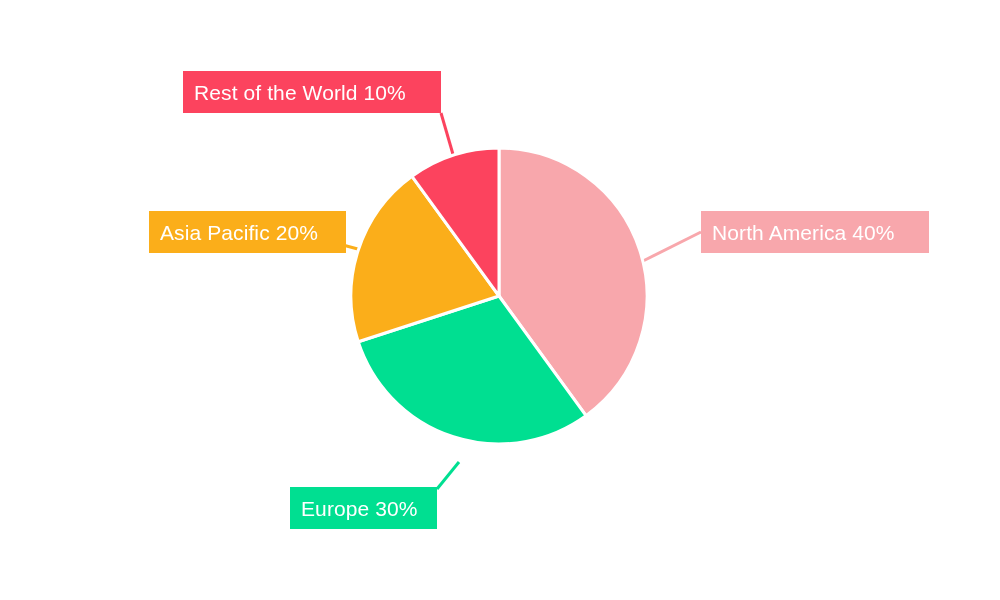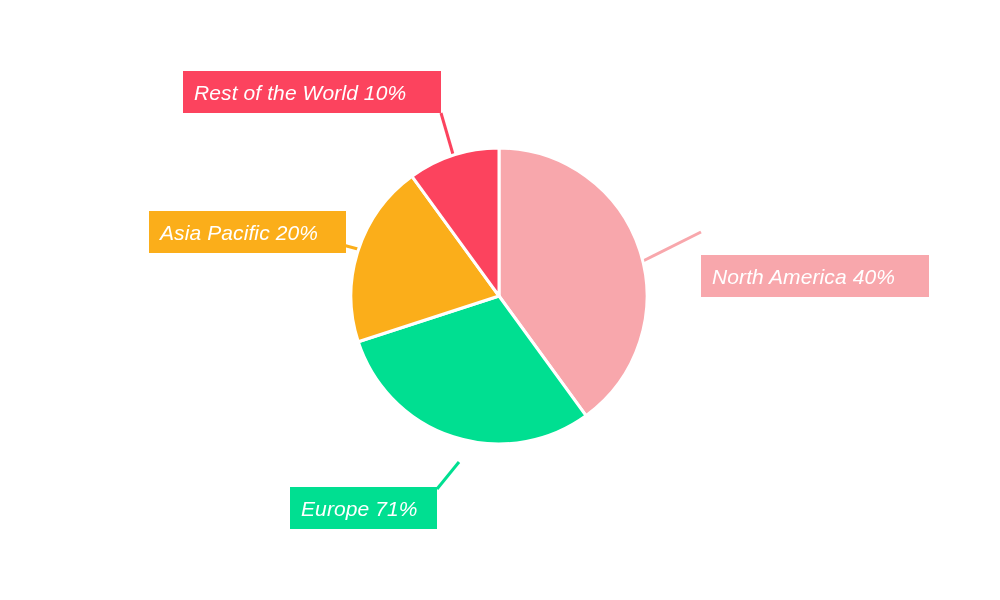--- a/index.html
+++ b/index.html
@@ -41,21 +41,20 @@
     box-sizing: border-box;
     color: #ffffff;
     font-family: "Liberation Sans", sans-serif;
     font-size: 21px;
     line-height: 1;
     white-space: nowrap;
     display: flex;
     align-items: center;
     padding: 0 11px;
     letter-spacing: 0.1px;
-    font-style: italic;
   }
 </style>
 </head>
 <body style="background: rgb(255, 255, 255);">
 
 <div id="chart-root">
 
   <svg id="pie-svg" viewBox="0 0 1000 600" preserveAspectRatio="none">
     <g id="leader-layer">
         <polyline points="641,262 701,232" stroke="#f8a7ac" class="leader-line"></polyline>
@@ -73,25 +72,25 @@
         <path d="M 499 296 L 358.24 341.73 A 148 148 0 0 1 412.01 176.27 Z" fill="#fbae1a" class="slice-path">
           <title>Asia Pacific 20%</title>
         </path>
         <path d="M 499 296 L 412.01 176.27 A 148 148 0 0 1 499.00 148.00 Z" fill="#fc435e" class="slice-path">
           <title>Rest of the World 10%</title>
         </path>
       </g>
   </svg>
 
   <div id="label-layer">
-      <div class="data-label" style="left: 701px; top: 211px; width: 228px; height: 42px; background: rgb(248, 167, 172); margin-top: 44px;">
+      <div class="data-label" style="left: 701px; top: 211px; width: 228px; height: 42px; background: rgb(248, 167, 172);">
         <span>North America 40%</span>
       </div>
       <div class="data-label" style="left: 290px; top: 487px; width: 147px; height: 42px; background: rgb(0, 223, 145);">
-        <span>Europe 71%</span>
+        <span>Europe 30%</span>
       </div>
       <div class="data-label" style="left: 101px; top: 211px; width: 197px; height: 42px; background: rgb(251, 174, 26); margin-left: 48px;">
         <span>Asia Pacific 20%</span>
       </div>
       <div class="data-label" style="left: 183px; top: 71px; width: 258px; height: 42px; background: rgb(252, 67, 94);">
         <span>Rest of the World 10%</span>
       </div>
     </div>
 
 </div>

